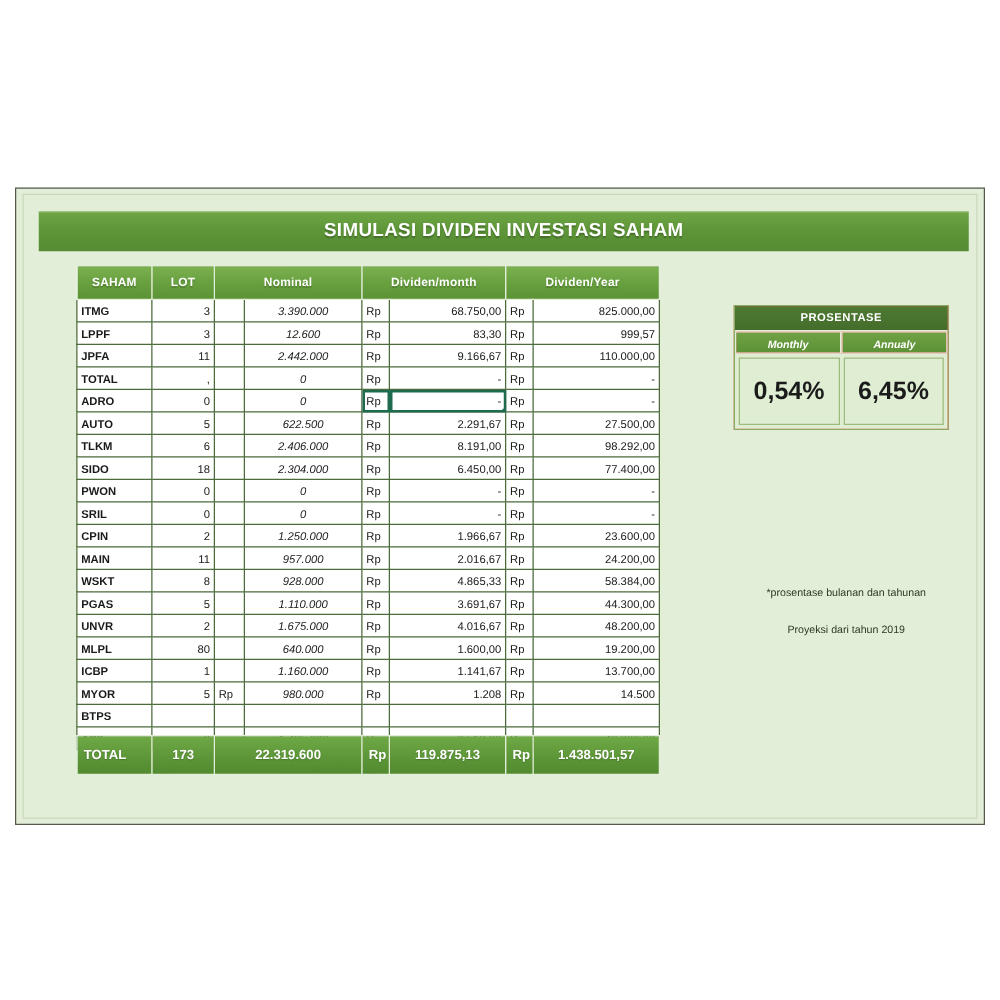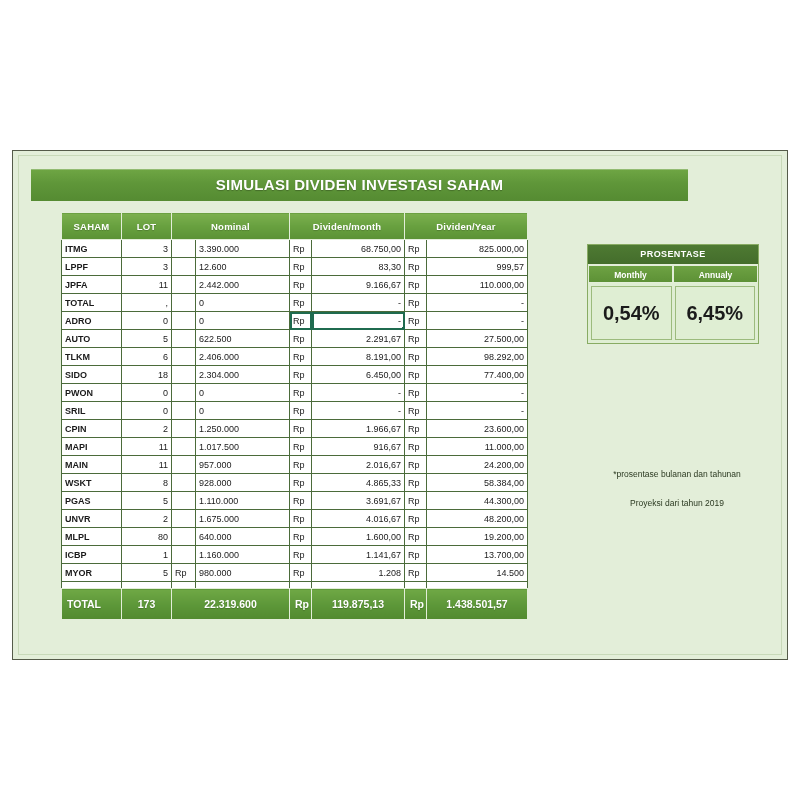--- a/index.html
+++ b/index.html
@@ -37,21 +37,21 @@
     background: #e3eed9;
     border: 1px solid #c8d9b9;
     box-sizing: border-box;
   }
 
   
   .title-bar {
     position: absolute;
     left: 12px;
     top: 13px;
-    width: 657px;
+    width: 744px;
     height: 32px;
     background: linear-gradient(to bottom, #6fa644 0%, #5f9639 45%, #558b32 100%);
     box-shadow: inset 0 1px 0 rgba(255,255,255,0.25);
   }
   .title-bar .title-text {
     position: absolute;
     left: 0; right: 0;
     top: 7px;
     text-align: center;
     color: #ffffff;
@@ -92,21 +92,21 @@
     border: 1px solid #4b6b3a;
     padding: 0 3px;
     background: #ffffff;
     white-space: nowrap;
     overflow: hidden;
   }
   td.c-saham { font-weight: bold; text-align: left; width: 60px; }
   td.c-lot   { text-align: right; width: 50px; }
   td.c-rp    { text-align: left;  width: 22px; border-right: none; padding-right: 0;}
   td.c-num   { text-align: right; border-left: none; padding-right: 5px;}
-  td.nominal-val { text-align: left; padding-right: 5px; }
+  td.nominal-val { text-align: center; padding-right: 5px; font-style: italic; }
 
   col.w-saham { width: 60px; }
   col.w-lot   { width: 50px; }
   col.w-nomrp { width: 24px; }
   col.w-nomv  { width: 94px; }
   col.w-dmrp  { width: 22px; }
   col.w-dmv   { width: 93px; }
   col.w-dyrp  { width: 22px; }
   col.w-dyv   { width: 101px; }
 
@@ -177,20 +177,21 @@
     background: linear-gradient(to bottom, #4e7a33 0%, #446d2b 100%);
     color: #ffffff;
     font-size: 9px;
     font-weight: bold;
     letter-spacing: 0.4px;
     border-bottom: 1px solid #e3eed9;
   }
   .pros-sub {
     display: flex;
     height: 18px;
+    font-style: italic;
   }
   .pros-sub > div {
     flex: 1 1 50%;
     line-height: 18px;
     text-align: center;
     background: linear-gradient(to bottom, #6ea243 0%, #5d9136 100%);
     color: #ffffff;
     font-size: 8.5px;
     font-weight: bold;
     border: 1px solid #e3eed9;
@@ -366,30 +367,20 @@
               </tr>
               <tr>
                 <td class="c-saham">CPIN</td>
                 <td class="c-lot">2</td>
                 <td class="c-rp"></td>
                 <td class="c-num nominal-val">1.250.000</td>
                 <td class="c-rp">Rp</td>
                 <td class="c-num">1.966,67</td>
                 <td class="c-rp">Rp</td>
                 <td class="c-num">23.600,00</td>
-              </tr>
-              <tr>
-                <td class="c-saham">MAPI</td>
-                <td class="c-lot">11</td>
-                <td class="c-rp"></td>
-                <td class="c-num nominal-val">1.017.500</td>
-                <td class="c-rp">Rp</td>
-                <td class="c-num">916,67</td>
-                <td class="c-rp">Rp</td>
-                <td class="c-num">11.000,00</td>
               </tr>
               <tr>
                 <td class="c-saham">MAIN</td>
                 <td class="c-lot">11</td>
                 <td class="c-rp"></td>
                 <td class="c-num nominal-val">957.000</td>
                 <td class="c-rp">Rp</td>
                 <td class="c-num">2.016,67</td>
                 <td class="c-rp">Rp</td>
                 <td class="c-num">24.200,00</td>

